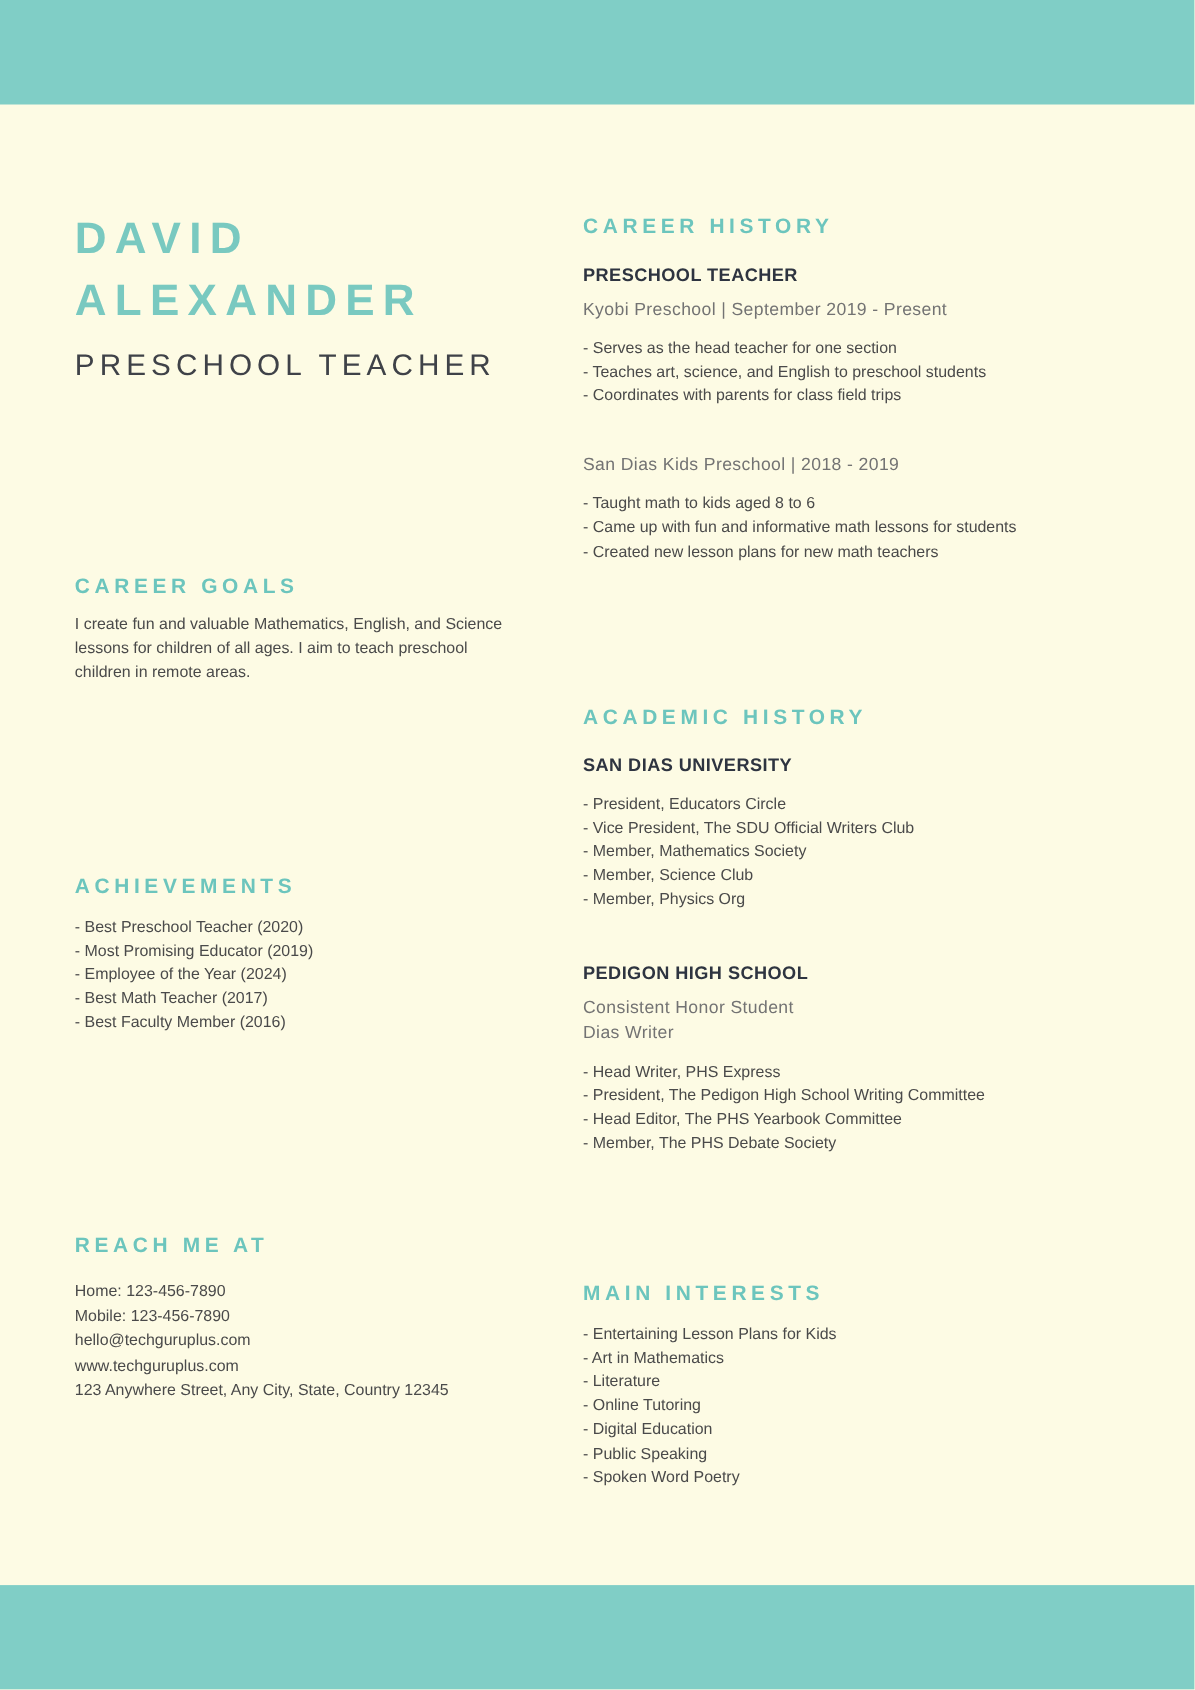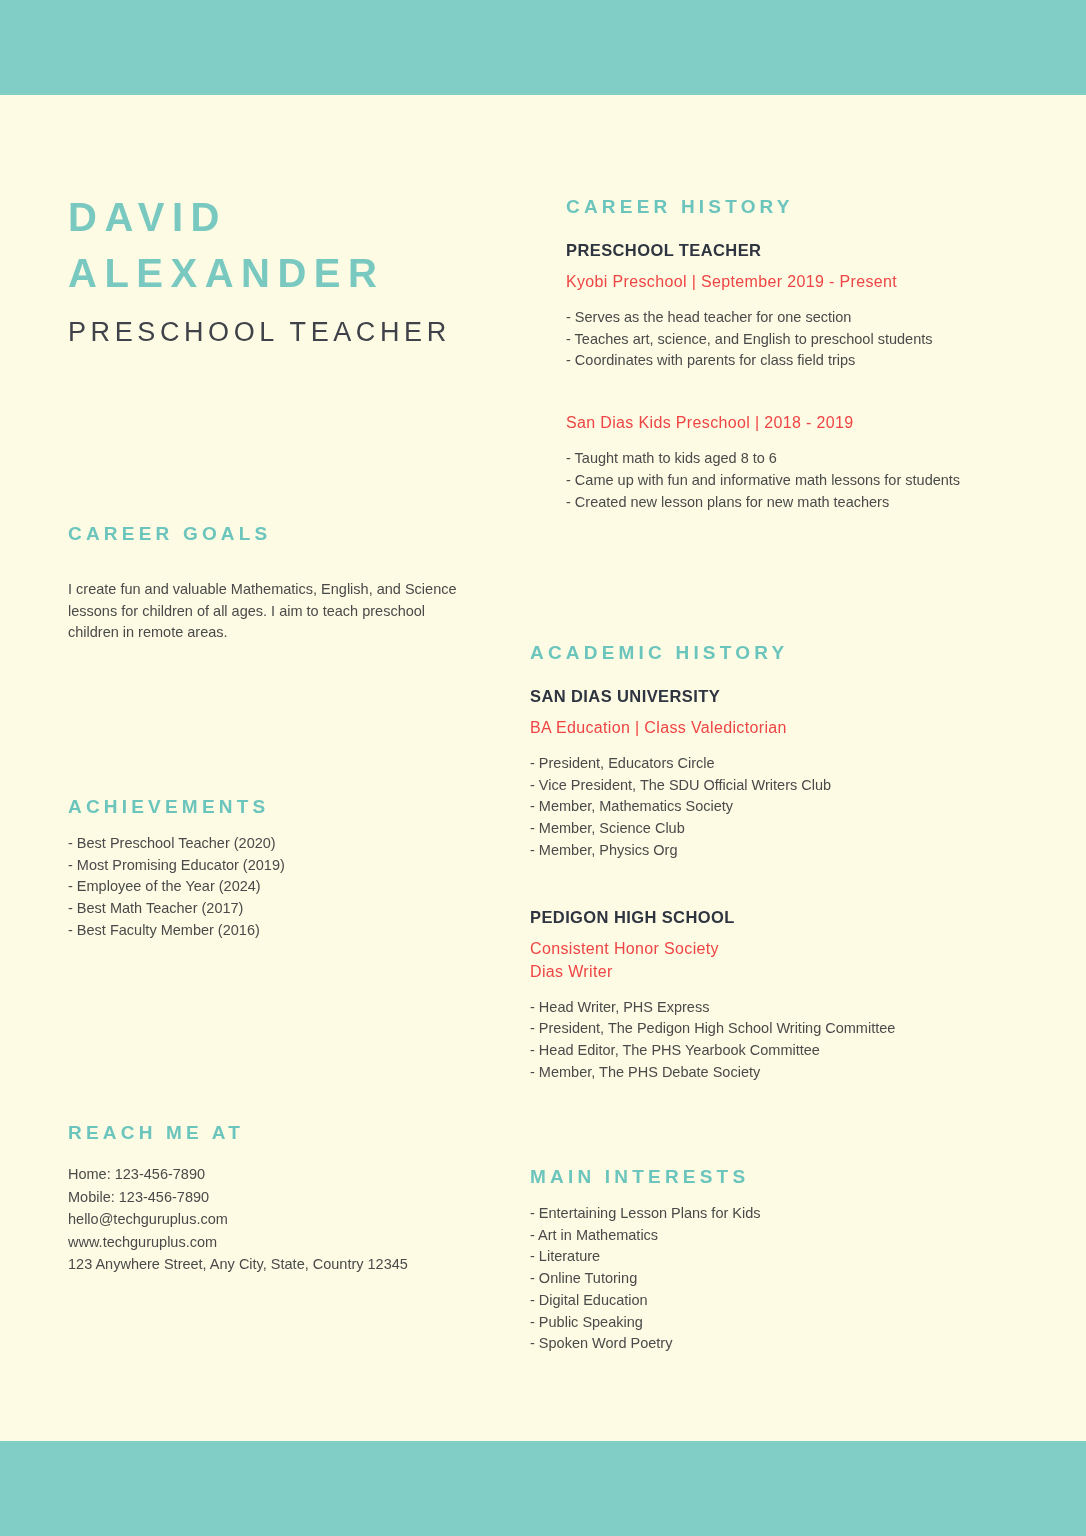--- a/index.html
+++ b/index.html
@@ -76,21 +76,21 @@
     text-transform: uppercase;
     line-height: 24px;
   }
 
   .body-text {
     color: #4A4A4A;
     font-size: 14.5px;
     line-height: 21.5px;
   }
 
-  .para { margin-top: 33px; }
+  .para { margin-top: 12px; }
 
   ul.dashlist {
     list-style: none;
     margin: 0;
     padding: 0;
     margin-top: 14px;
   }
   ul.dashlist li {
     color: #4A4A4A;
     font-size: 14.5px;
@@ -101,37 +101,37 @@
   
   .entry-title {
     color: #2E3440;
     font-size: 16.5px;
     font-weight: bold;
     letter-spacing: 0.4px;
     line-height: 22px;
     text-transform: uppercase;
   }
   .entry-sub {
-    color: #ef4444;
+    color: #737373;
     font-size: 16px;
     font-weight: 500;
     letter-spacing: 0.35px;
     line-height: 23px;
     margin-top: 9px;
   }
   .entry-sub.tight { margin-top: 0; }
 
   
   .abs { position: absolute; left: 0; }
 
   .s-career-goals { top: 427px; }
   .s-achievements { top: 700px; }
   .s-reach        { top: 1026px; }
 
-  .s-career-history { top: 100px; margin-left: 36px; }
+  .s-career-history { top: 100px; }
   .s-academic       { top: 546px; }
   .s-interests      { top: 1070px; }
 
   .entry-2-career   { margin-top: 39px; }
   .entry-2-academic { margin-top: 44px; }
 
   .contact-line {
     color: #4A4A4A;
     font-size: 14.5px;
     line-height: 22.5px;
@@ -207,33 +207,32 @@
             <li>- Created new lesson plans for new math teachers</li>
           </ul>
       </div>
     </div>
 
     <div class="abs s-academic">
       <div class="sec-head">ACADEMIC HISTORY</div>
 
       <div style="margin-top:20px">
         <div class="entry-title">SAN DIAS UNIVERSITY</div>
-        <div class="entry-sub">BA Education | Class Valedictorian</div>
         <ul class="dashlist">
             <li>- President, Educators Circle</li>
             <li>- Vice President, The SDU Official Writers Club</li>
             <li>- Member, Mathematics Society</li>
             <li>- Member, Science Club</li>
             <li>- Member, Physics Org</li>
           </ul>
       </div>
 
       <div class="entry-2-academic">
         <div class="entry-title">PEDIGON HIGH SCHOOL</div>
-        <div class="entry-sub">Consistent Honor Society</div>
+        <div class="entry-sub">Consistent Honor Student</div>
         <div class="entry-sub tight">Dias Writer</div>
         <ul class="dashlist">
             <li>- Head Writer, PHS Express</li>
             <li>- President, The Pedigon High School Writing Committee</li>
             <li>- Head Editor, The PHS Yearbook Committee</li>
             <li>- Member, The PHS Debate Society</li>
           </ul>
       </div>
     </div>
 

